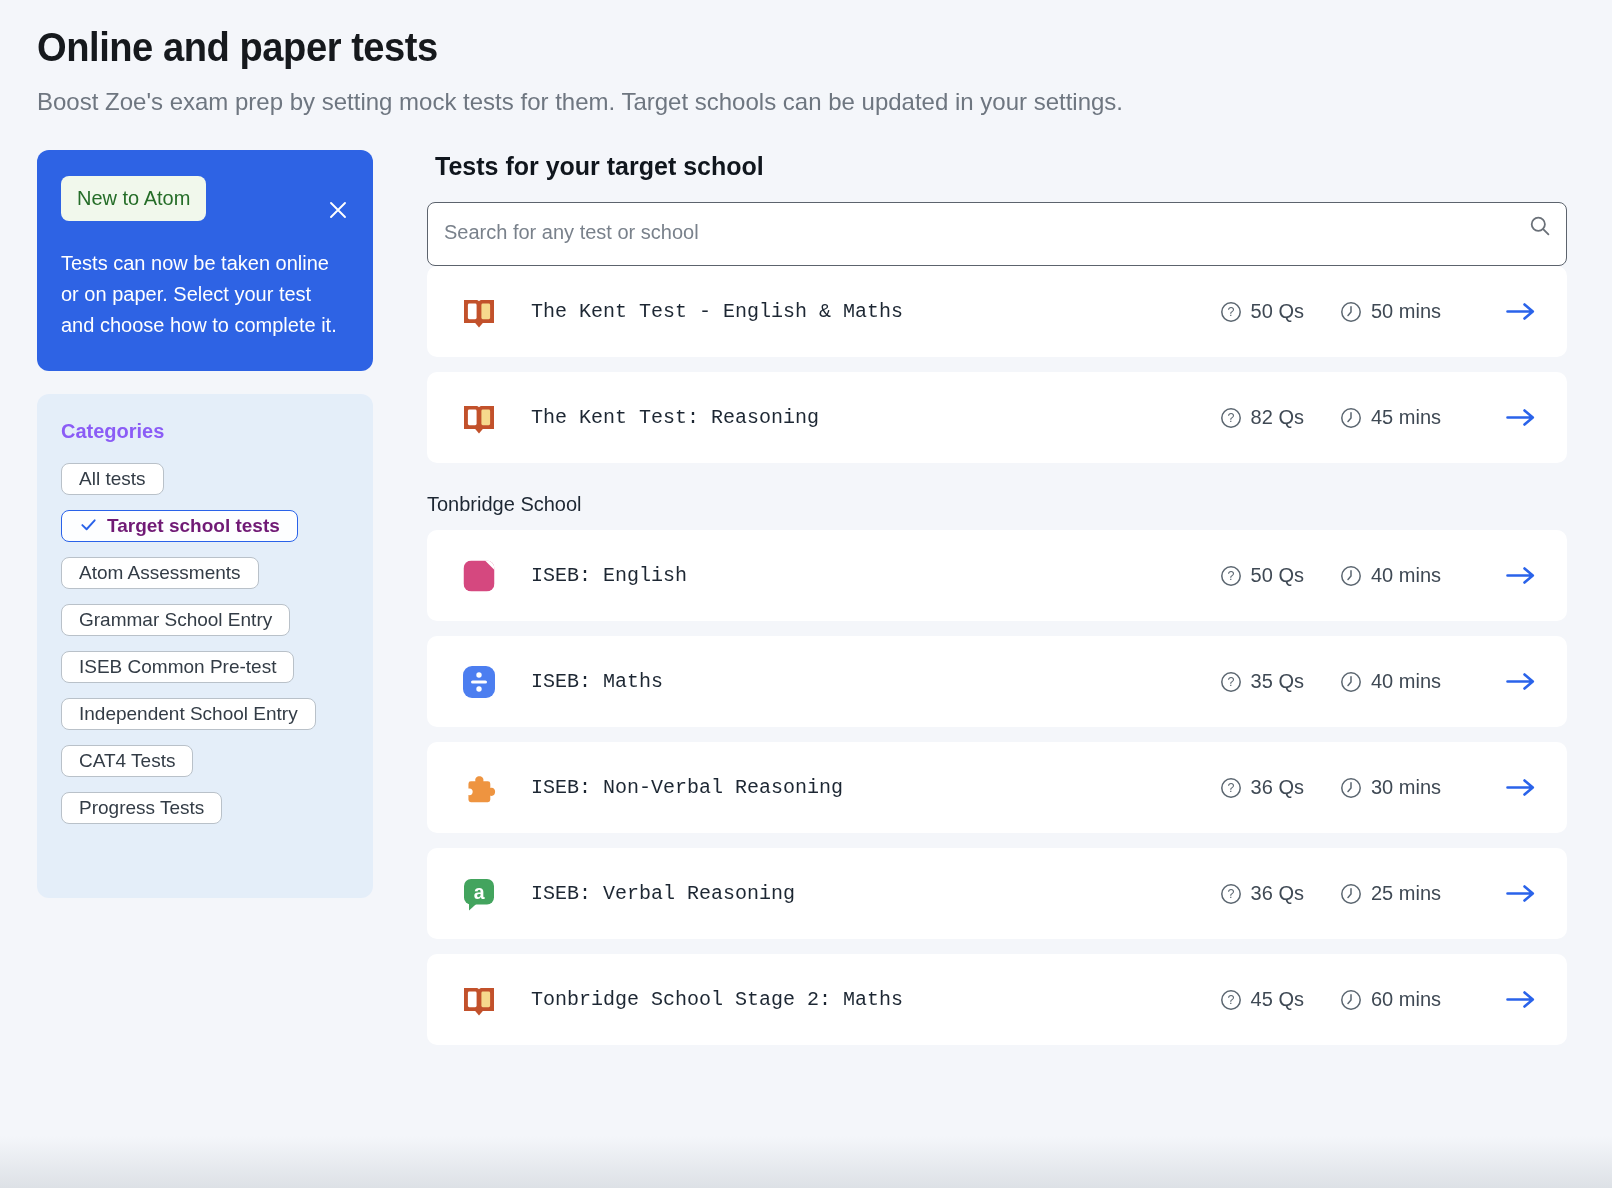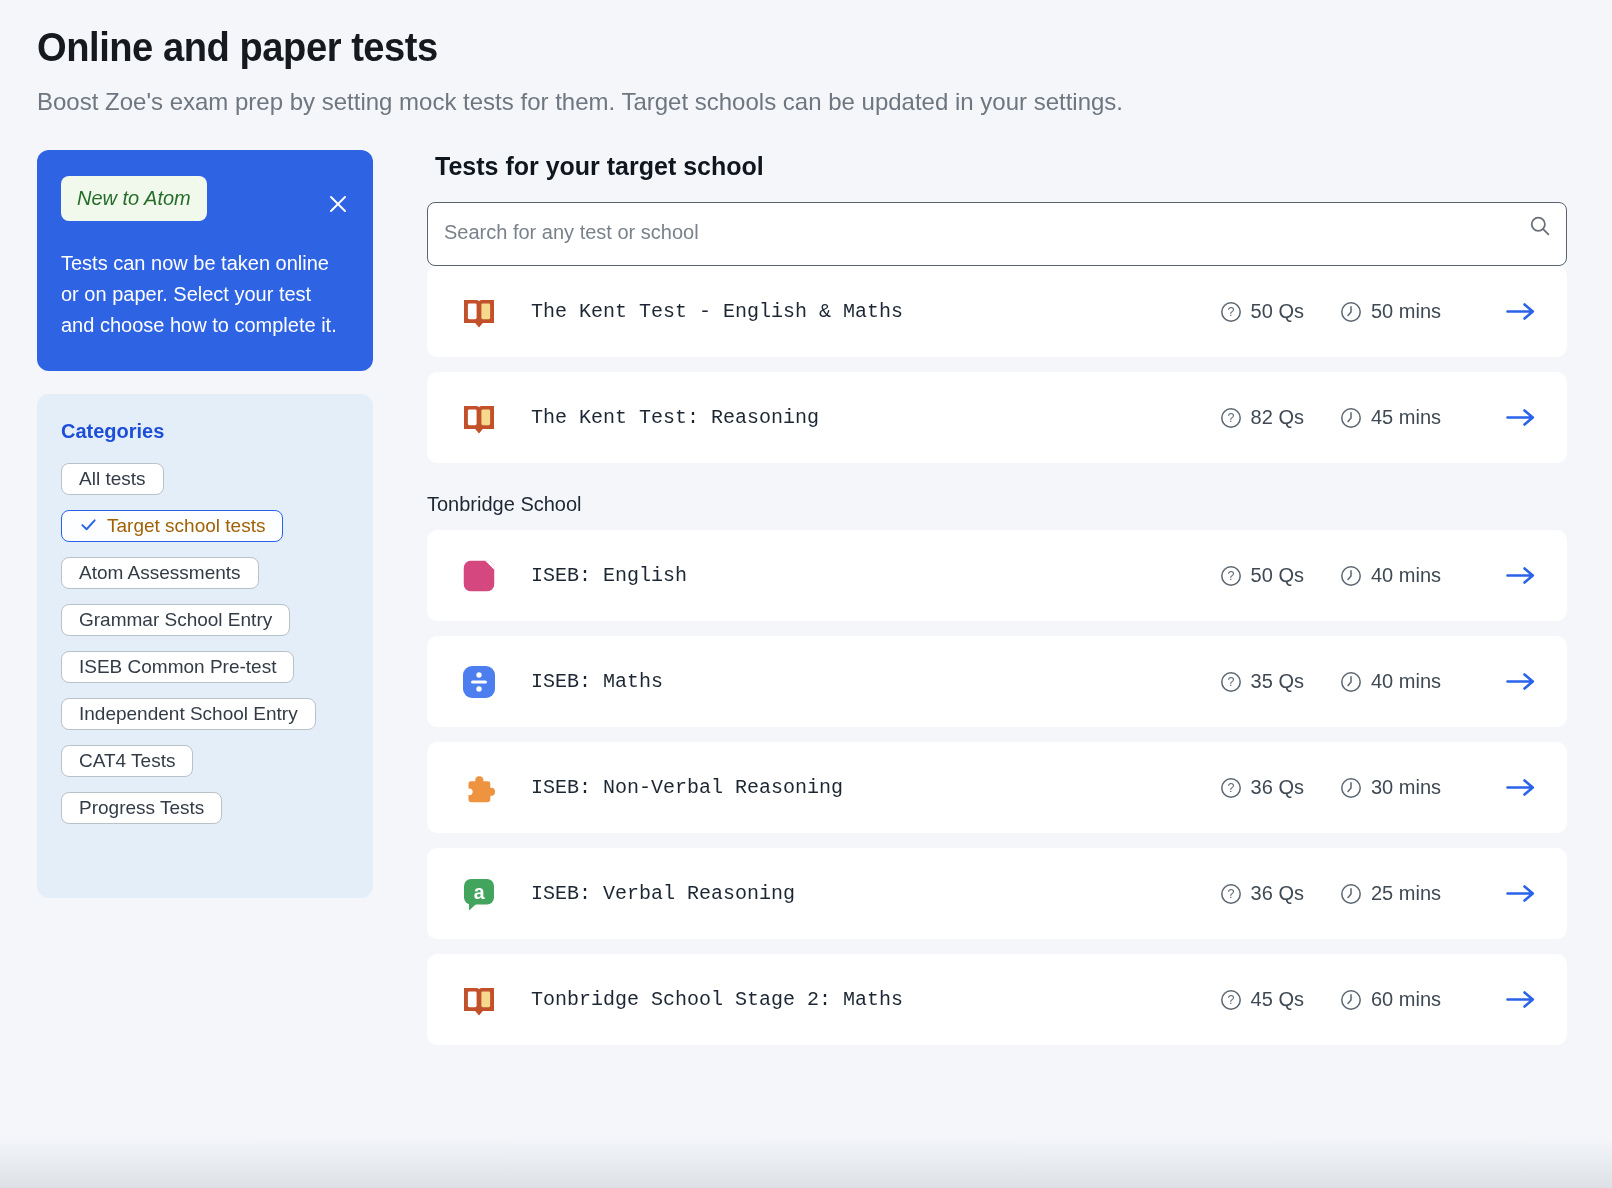--- a/index.html
+++ b/index.html
@@ -20,41 +20,41 @@
   p.page-subtitle{ margin-top:17px; font-size:24px; color:#6e7680; }
 
   .content{ display:flex; gap:54px; margin-top:34px; align-items:flex-start; }
 
   
   .left{ width:336px; flex:0 0 336px; }
   .promo{
     background:#2e63e4; border-radius:12px; padding:26px 24px 30px 24px;
     position:relative; margin-bottom:23px;
   }
-  .promo-top{ display:flex; justify-content:space-between; align-items:center;font-style:italic; }
+  .promo-top{ display:flex; justify-content:space-between; align-items:flex-end; }
   .promo-badge{
     display:inline-block; background:#f1f8ec; color:#256d28;
     font-size:20px; padding:11px 16px; border-radius:8px;
   }
   .promo-close{ background:none; border:none; cursor:pointer; margin-top:10px; }
   .promo-close svg{ display:block; }
   .promo-body{ color:#ffffff; font-size:20px; line-height:31px; margin-top:27px; }
 
   .categories{
     background:#e4eef9; border-radius:12px; padding:26px 24px 74px 24px;
   }
-  .categories h2{ font-size:20px; font-weight:700; color:#1d4ed8; margin-bottom:20px; }
+  .categories h2{ font-size:20px; font-weight:700; color:#8b5cf6; margin-bottom:20px; }
   #category-list{ display:flex; flex-direction:column; align-items:flex-start; gap:15px; }
   .cat-btn{
     display:flex; align-items:flex-start; gap:9px;
     background:#ffffff; border:1px solid #b9c1c9; border-radius:8px;
     padding:4px 17px; font-size:19px; color:#333c46; cursor:pointer;
     font-family:"Liberation Sans", sans-serif;
   }
-  .cat-btn.selected{ border-color:#2962e9; color:#a16207; background:#fdfeff; }
+  .cat-btn.selected{ border-color:#2962e9; color:#701a75; background:#fdfeff;font-weight:bold; }
   .cat-btn .check{ flex:0 0 auto; }
 
   
   .main{ flex:1; min-width:0; }
   .main-heading{ font-size:25px; font-weight:700; color:#10161d; margin-top:2px;margin-left:8px; }
   .searchbox{ position:relative; margin-top:21px; }
   .searchbox input{
     width:100%; height:64px; border:1px solid #5c636d; border-radius:8px;
     background:#ffffff; font-size:20px; color:#1d2733; padding:0 52px 4px 16px;
     font-family:"Liberation Sans", sans-serif; outline:none;

